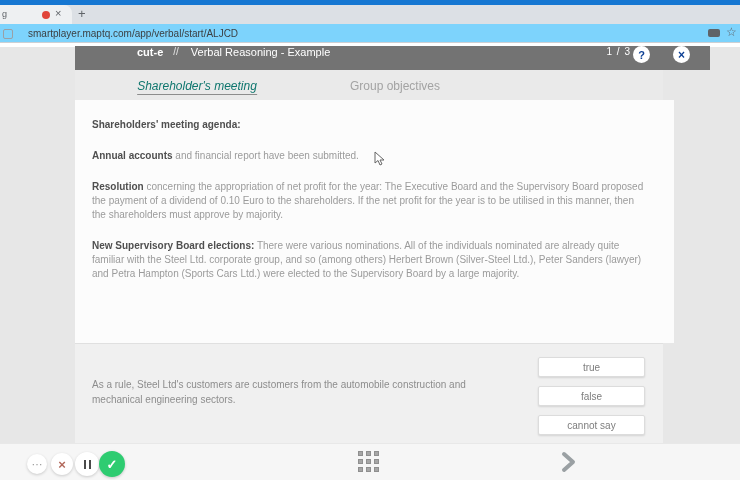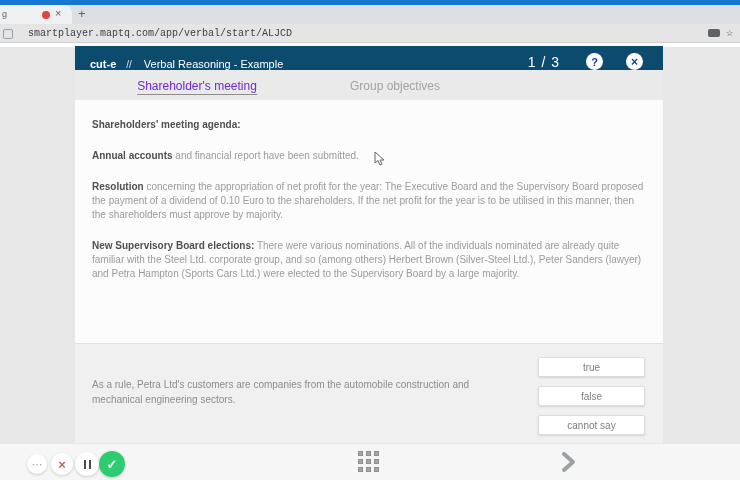--- a/index.html
+++ b/index.html
@@ -9,55 +9,55 @@
 
   
   .chrome-frame{left:0;top:0;width:740px;height:5px;background:#1677d2;}
   .tabstrip{left:0;top:5px;width:740px;height:19px;background:#dce0e5;}
   .browser-tab{left:-8px;top:0;width:80px;height:19px;background:#eef0f2;
                border-radius:8px 8px 0 0;}
   .tab-title{left:10px;top:4px;font-size:9px;color:#5f6368;}
   .record-dot{left:50px;top:6px;width:8px;height:8px;border-radius:50%;background:#e0453a;}
   .tab-close{left:63px;top:2px;font-size:11px;color:#5f6368;cursor:default;}
   .newtab-btn{left:78px;top:1px;font-size:13px;color:#5f6368;}
-  .urlrow{left:0;top:24px;width:740px;height:18px;background:#e5e5e5;
-          border-bottom:1px solid #cdd0d4;font-family:Liberation Mono, monospace;}
+  .urlrow{left:0;top:24px;width:740px;height:18px;background:#7dd3fc;
+          border-bottom:1px solid #cdd0d4;}
   .site-icon{left:3px;top:5px;width:8px;height:8px;border:1px solid #9aa0a6;border-radius:2px;}
   .url-text{left:28px;top:4px;font-size:10px;color:#3c4043;letter-spacing:0;}
   .media-icon{left:708px;top:5px;width:12px;height:8px;background:#5f6368;border-radius:2px;}
   .star-icon{left:726px;top:1px;font-size:12px;color:#5f6368;}
 
   
   .margin-left{left:0;top:47px;width:75px;height:396px;background:#e7e7e7;}
   .margin-right{left:663px;top:47px;width:77px;height:396px;background:#e7e7e7;}
 
   
-  .app-header{left:75px;top:46px;width:588px;height:24px;background:#0c4a6e;
-              display:flex;align-items:flex-end;color:#fff;font-size:11px;}
+  .app-header{left:75px;top:46px;width:588px;height:24px;background:#737373;
+              display:flex;align-items:flex-start;color:#fff;font-size:11px;padding-left:47px;}
   .app-header .brand{margin-left:15px;font-weight:bold;}
   .app-header .sep{margin-left:10px;opacity:.8;font-size:10px;}
   .app-header .title{margin-left:12px;}
   .app-header .spacer{flex:1;}
-  .app-header .progress{font-size:14px;margin-right:26px;letter-spacing:1px;}
+  .app-header .progress{font-size:10px;margin-right:2px;letter-spacing:1px;}
   .hbtn{width:17px;height:17px;border-radius:50%;background:#fff;color:#0e4094;
         display:flex;align-items:center;justify-content:center;
         font-size:11px;font-weight:bold;cursor:pointer;}
   .help-btn{margin-right:23px;}
   .close-btn{margin-right:20px;font-size:12px;}
 
   
   .nav-strip{left:75px;top:70px;width:588px;height:30px;background:#eaeaea;}
   .navtab{position:absolute;top:9px;transform:translateX(-50%);font-size:12px;
           color:#a3a3a3;white-space:nowrap;cursor:pointer;}
-  .navtab.active{color:#6d28d9;border-bottom:1px solid #8d8d8d;padding-bottom:1px;}
+  .navtab.active{color:#0f766e;border-bottom:1px solid #8d8d8d;padding-bottom:1px;font-style:italic;}
   .navtab1{left:122px;} .navtab2{left:320px;text-align:right;} .navtab3{left:510px;margin-top:24px;}
 
   
   .content{left:75px;top:100px;width:556px;height:225px;background:#fcfcfc;
-           padding:18px 15px 0 17px;font-size:10px;line-height:14px;color:#9b9b9b;}
+           padding:18px 26px 0 17px;font-size:10px;line-height:14px;color:#9b9b9b;}
   .content .heading{color:#4f4f4f;font-weight:bold;margin:0 0 14px 0;}
   .content p{margin:17px 0 14px 0;}
   .content .lead{color:#4f4f4f;font-weight:bold;}
 
   
   .question-panel{left:75px;top:343px;width:588px;height:100px;background:#f0f0f0;
                   border-top:1px solid #e0e0e0;box-sizing:border-box;}
   .question-text{position:absolute;left:17px;top:33px;width:400px;
                  font-size:10px;line-height:15px;color:#8d8d8d;}
   .opt-btn{position:absolute;left:463px;width:107px;height:20px;background:#fff;
@@ -129,21 +129,21 @@
   <p><span class="lead">Annual accounts</span><span> and financial report have been submitted.</span></p>
   <p><span class="lead">Resolution</span><span> concerning the appropriation of net profit for the year: The Executive Board and the Supervisory Board proposed the payment of a dividend of 0.10 Euro to the shareholders. If the net profit for the year is to be utilised in this manner, then the shareholders must approve by majority.</span></p>
   <p><span class="lead">New Supervisory Board elections:</span><span> There were various nominations. All of the individuals nominated are already quite familiar with the Steel Ltd. corporate group, and so (among others) Herbert Brown (Silver-Steel Ltd.), Peter Sanders (lawyer) and Petra Hampton (Sports Cars Ltd.) were elected to the Supervisory Board by a large majority.</span></p>
 </div>
 
 <svg class="abs mouse-cursor" viewBox="0 0 12 16">
   <path d="M1,1 L1,12 L4,9.5 L6,14 L8,13 L6,9 L10,9 Z" fill="#fff" stroke="#666" stroke-width="1"></path>
 </svg>
 
 <div class="abs question-panel">
-  <div class="question-text">As a rule, Petra Ltd's customers are companies from the automobile construction and mechanical engineering sectors.</div>
+  <div class="question-text">As a rule, Steel Ltd's customers are customers from the automobile construction and mechanical engineering sectors.</div>
   <div class="opt-btn opt-true">true</div>
   <div class="opt-btn opt-false">false</div>
   <div class="opt-btn opt-cannot">cannot say</div>
 </div>
 
 <div class="abs toolbar">
   <div class="cbtn more-btn">⋯</div>
   <div class="cbtn quit-btn">×</div>
   <div class="cbtn pause-btn">
     <span class="pause-bars"><span></span><span></span></span>

